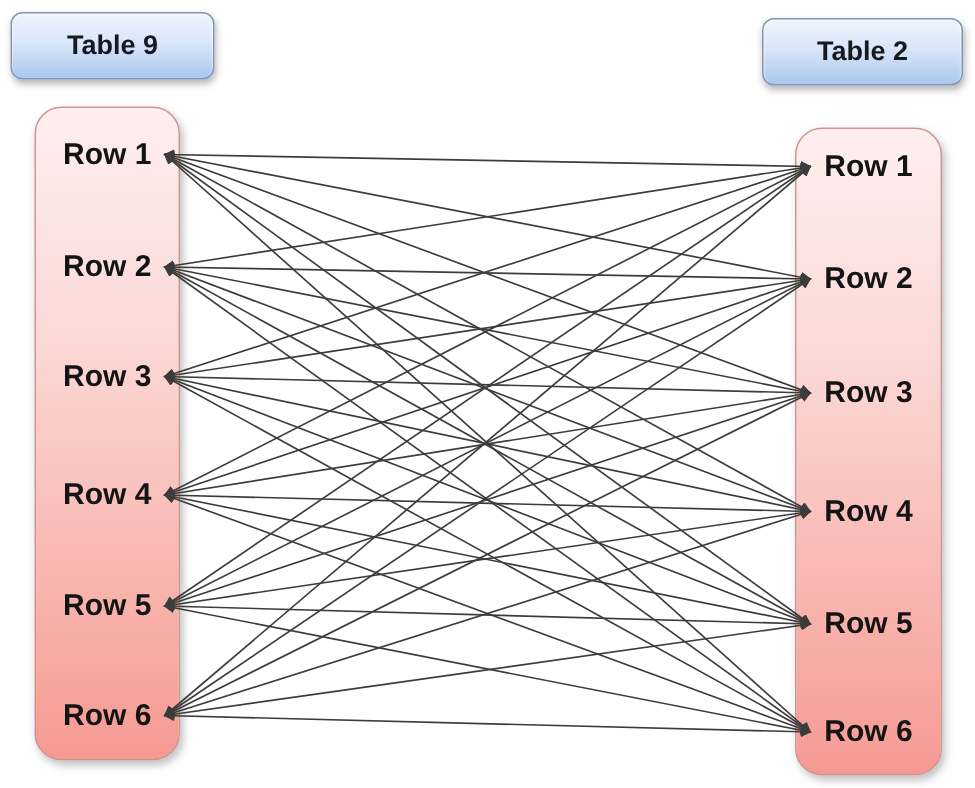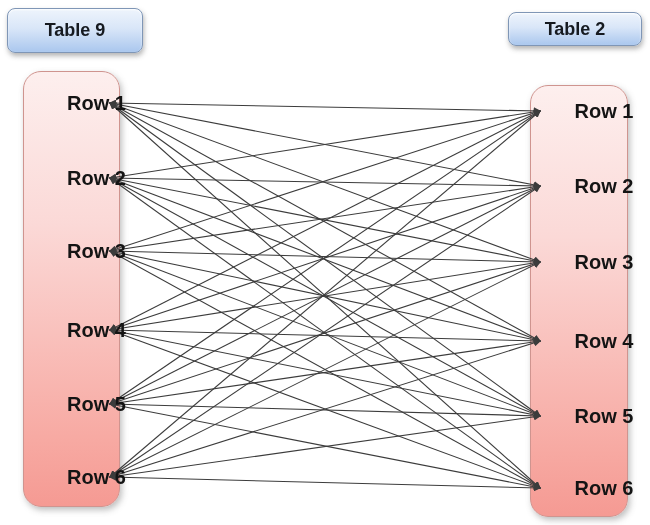--- a/index.html
+++ b/index.html
@@ -36,39 +36,38 @@
     box-shadow: 2px 3px 6px rgba(110,110,110,0.45);
   }
   .row-label {
     position: absolute;
     text-align: center;
     font-weight: bold;
     font-size: 20px;
     line-height: 28px;
     color: #141414;
     white-space: nowrap;
-    padding-left: 25px;
   }
   svg.net {
     position: absolute;
     left: 0;
     top: 0;
     pointer-events: none;
   }
 </style>
 </head>
 <body>
 
 <div class="canvas" id="canvas">
 
   <div class="table-header" id="t1h" style="left: 7px; top: 8px; width: 136px; height: 45px;">
     <span class="table-header-label">Table 9</span>
   </div>
 
-  <div class="table-header" id="t2h" style="left: 508px; top: 12px; width: 134px; height: 34px;">
+  <div class="table-header" id="t2h" style="left: 508px; top: 12px; width: 134px; height: 45px;">
     <span class="table-header-label">Table 2</span>
   </div>
 
   <div class="rows-column" id="t1c" style="left: 23px; top: 71px; width: 97px; height: 436px;"></div>
   <div class="rows-column" id="t2c" style="left: 530px; top: 85px; width: 98px; height: 432px;"></div>
 
   <svg class="net" id="net" width="650" height="525" viewBox="0 0 650 525">
     <defs>
       <marker id="arrowhead" viewBox="0 0 10 10" refX="8.5" refY="5" markerWidth="6.5" markerHeight="6.5" orient="auto-start-reverse">
         <path id="arrowpath" d="M 0 0 L 10 5 L 0 10 z" fill="#3c3c3c"></path>

